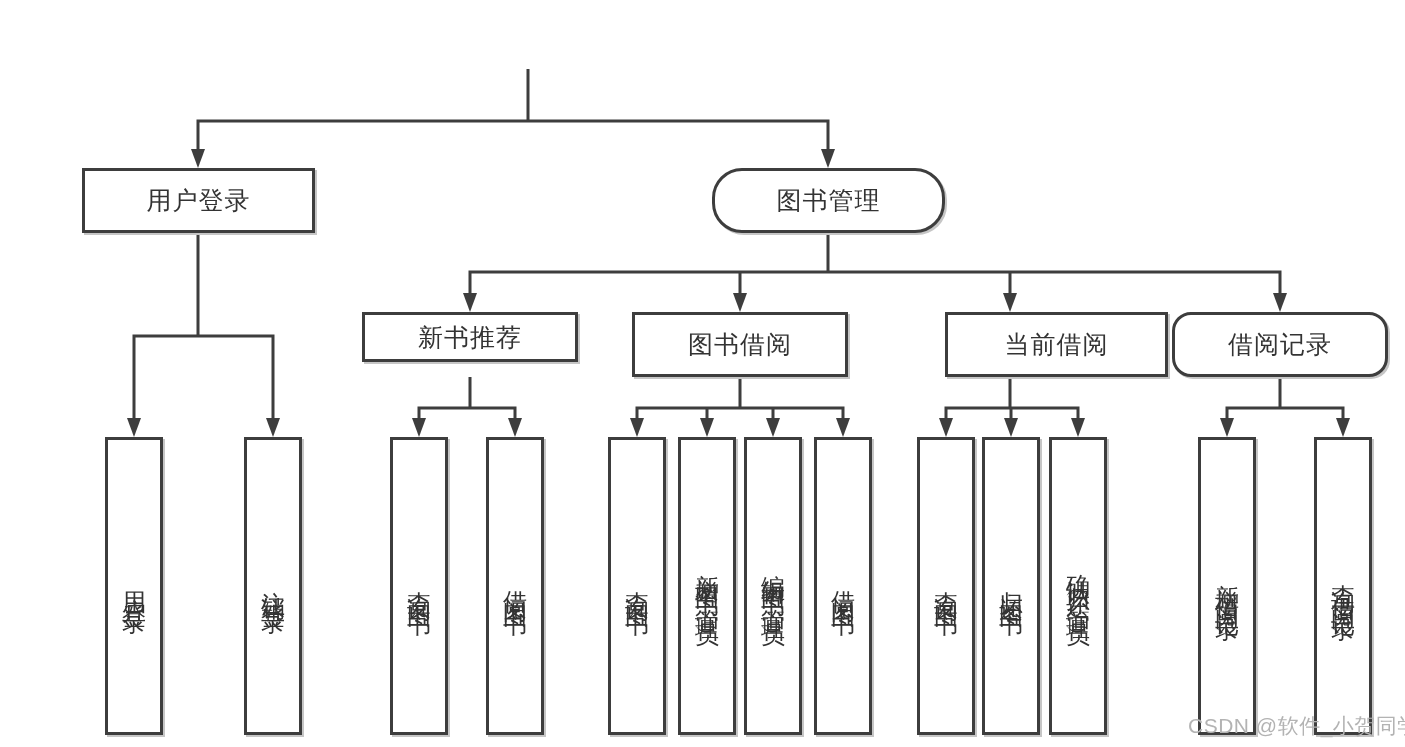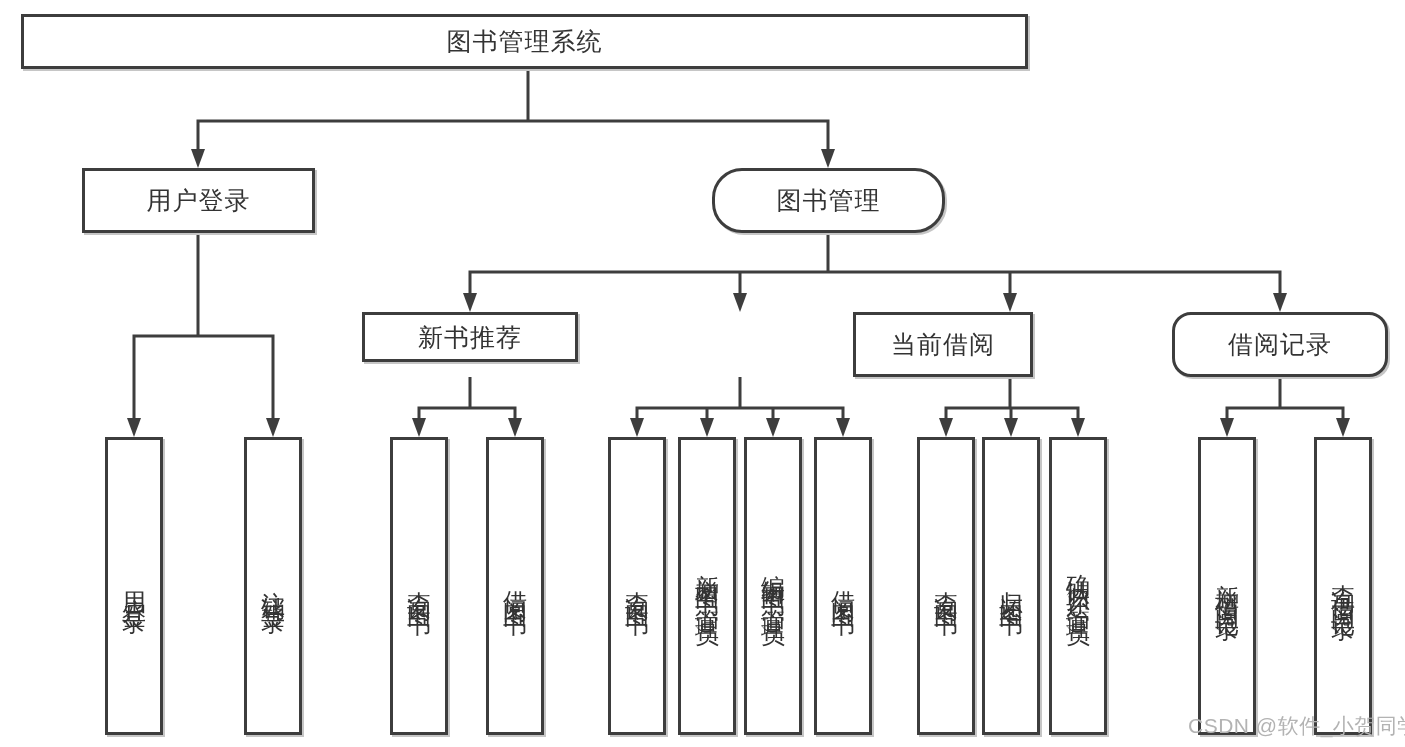--- a/index.html
+++ b/index.html
@@ -112,35 +112,35 @@
       <polygon points="1071,418 1085,418 1078,437" fill="#3d3d3d" stroke="none"></polygon>
     </g>
 
     <g>
       <path d="M1280 377 V408 M1227 421 V408 H1343 V421"></path>
       <polygon points="1220,418 1234,418 1227,437" fill="#3d3d3d" stroke="none"></polygon>
       <polygon points="1336,418 1350,418 1343,437" fill="#3d3d3d" stroke="none"></polygon>
     </g>
   </svg>
 
-  <div class="node hlabel" style="left:21px; top:14px; width:1007px; height:55px;">
-    <span>图书管理系统</span>
-  </div>
 
   <div class="node hlabel" style="left:82px; top:168px; width:233px; height:65px;">
     <span>用户登录</span>
   </div>
   <div class="node hlabel" style="left:712px; top:168px; width:233px; height:65px;border-radius:30px;">
     <span>图书管理</span>
   </div>
 
   <div class="node hlabel" style="left:362px; top:312px; width:216px; height:50px;">
     <span>新书推荐</span>
   </div>
-  <div class="node hlabel" style="left:853px; top:312px; width:180px; height:65px;">
+  <div class="node hlabel" style="left:632px; top:312px; width:216px; height:65px;">
+    <span>图书借阅</span>
+  </div>
+  <div class="node hlabel" style="left:945px; top:312px; width:223px; height:65px;">
     <span>当前借阅</span>
   </div>
   <div class="node hlabel" style="left:1172px; top:312px; width:216px; height:65px;border-radius:19px;">
     <span>借阅记录</span>
   </div>
 
   <div class="node leaf" style="left:105px; top:437px; width:58px; height:298px;">
     <span>用户登录</span>
   </div>
   <div class="node leaf" style="left:244px; top:437px; width:58px; height:298px;">

